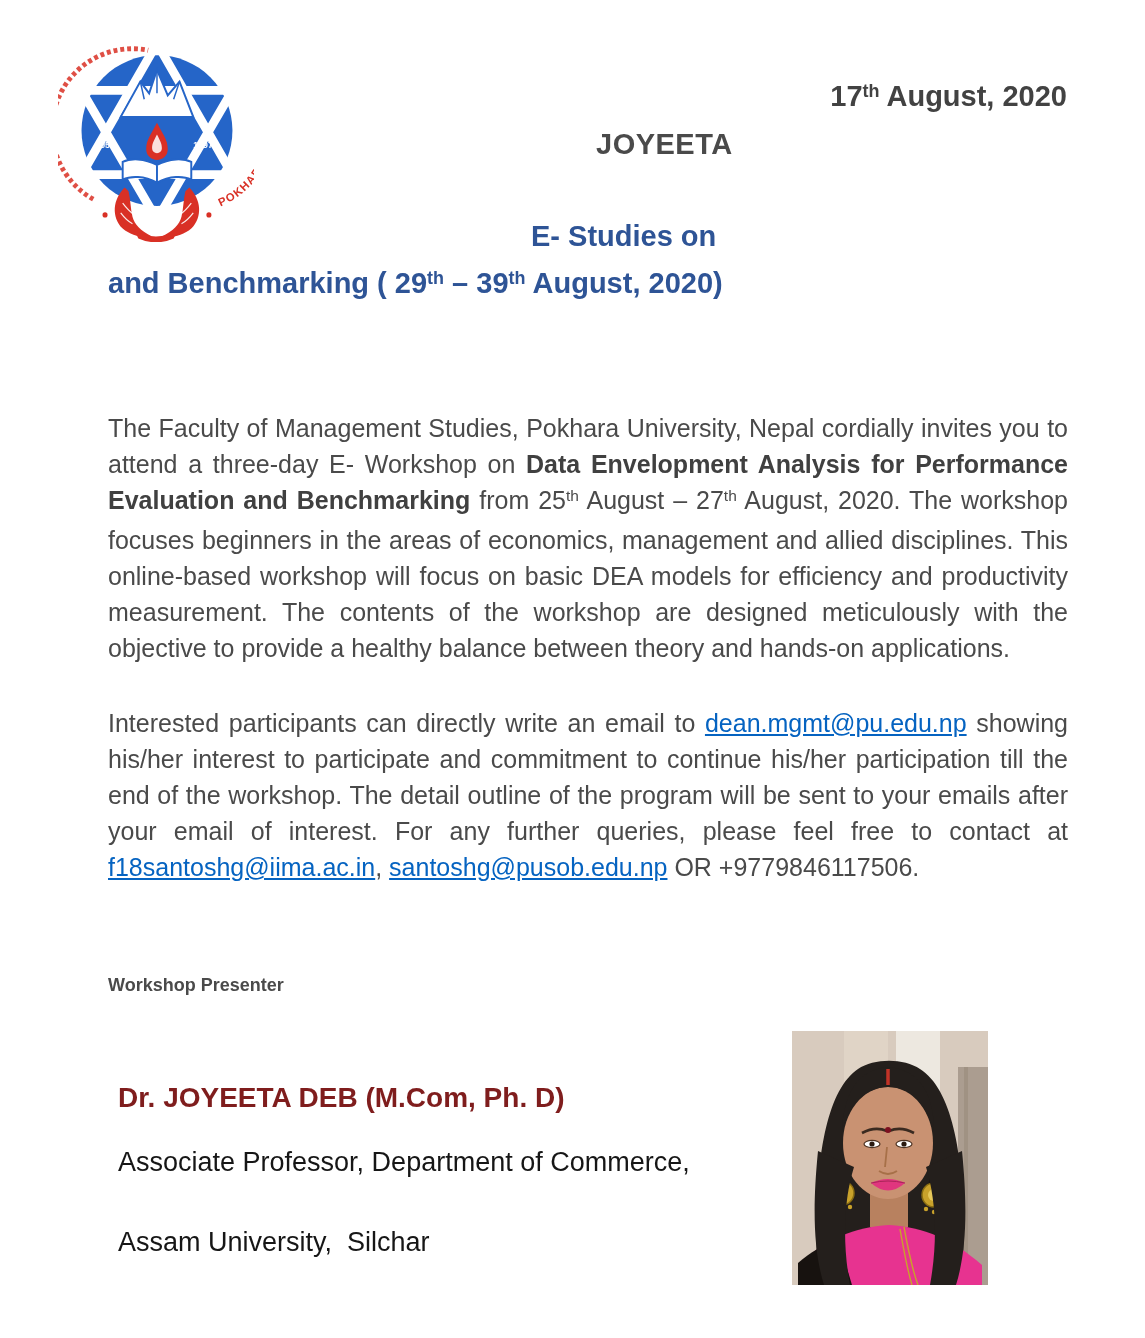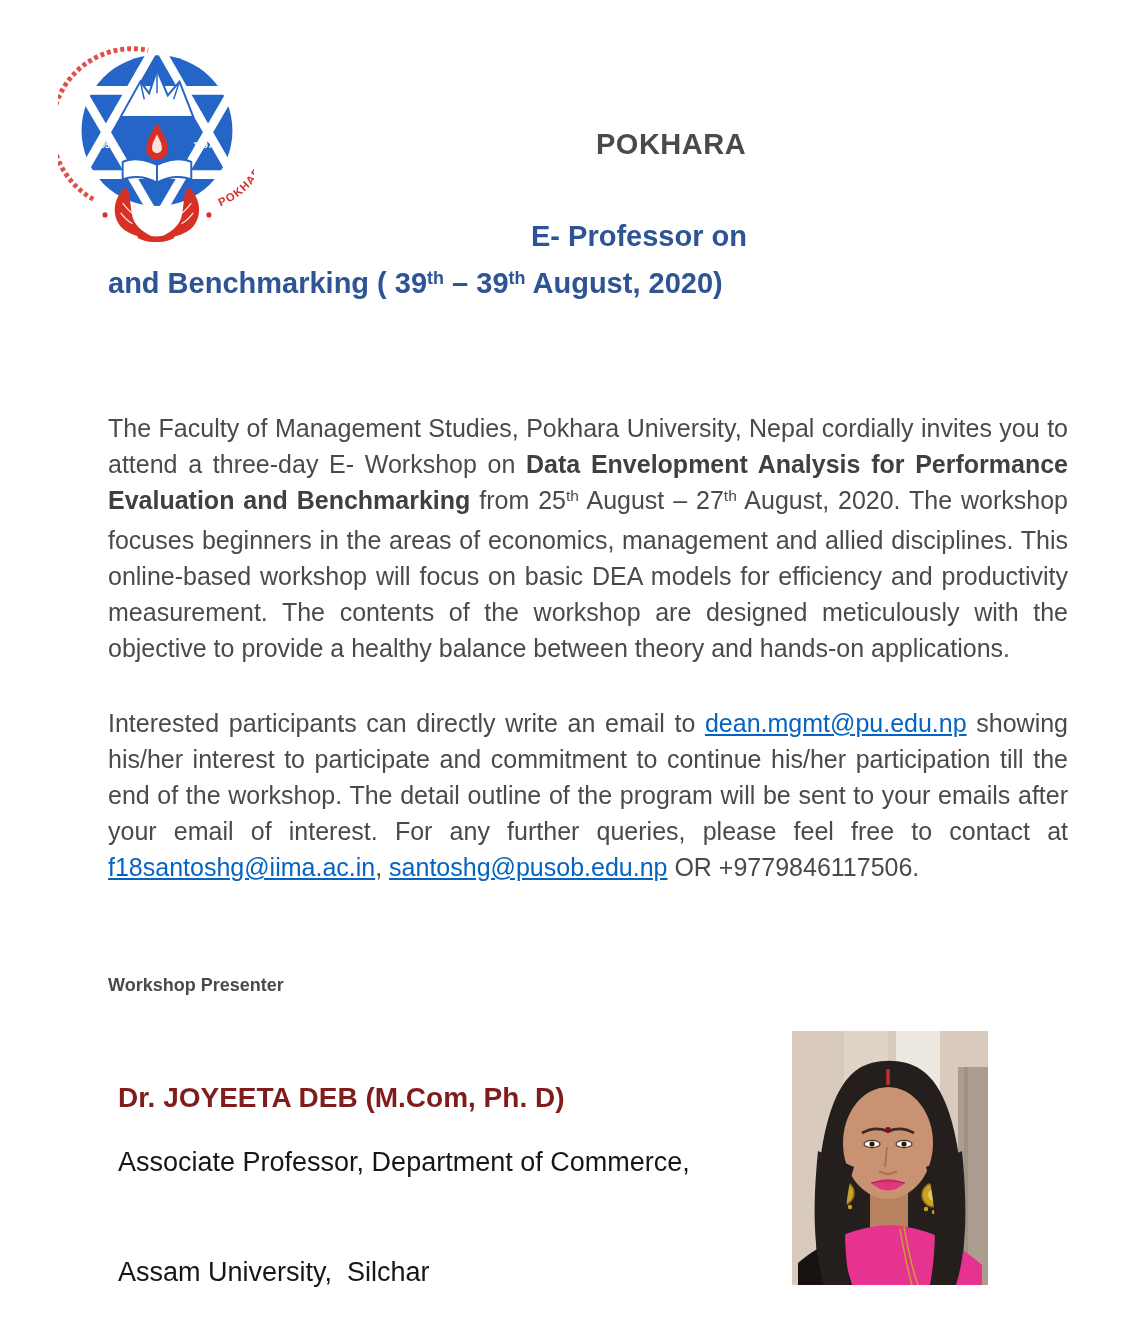--- a/index.html
+++ b/index.html
@@ -47,21 +47,21 @@
   .presenter-name{
     left:118px;top:1082px;
     font-size:28px;font-weight:bold;color:#7f1d1d;
   }
   .presenter-role{
     left:118px;top:1147px;
     font-size:27px;color:#161616;
   }
   .presenter-univ{
     left:118px;top:1227px;
-    font-size:27px;color:#161616;white-space:pre-wrap;margin-top:30px;
+    font-size:27px;color:#161616;white-space:pre-wrap;
   }
   .logo-box{left:58px;top:30px;width:196px;height:212px;}
   .photo-box{left:792px;top:1031px;width:196px;height:254px;}
   svg{display:block;}
 </style>
 </head>
 <body>
 
 <div class="page">
 
@@ -104,26 +104,27 @@
     </defs>
     <text font-size="11.5" font-weight="bold" letter-spacing="1.2" fill="#d93025">
       <textPath href="#arcR" startOffset="2">POKHARA UNIVERSITY</textPath>
     </text>
 
     <path d="M 36,172 A 82,82 0 0 1 92,20" stroke="#d93025" stroke-width="5" fill="none" stroke-dasharray="4 3" opacity="0.85"></path>
     <circle cx="48" cy="188" r="2.6" fill="#d93025"></circle>
     <circle cx="154" cy="188" r="2.6" fill="#d93025"></circle>
   </svg>
 
+  <div class="abs date-line"><span>17</span><sup class="s">th</sup><span> August, 2020</span></div>
 
-  <div class="abs notice">POKHARA</div>
+  <div class="abs notice">JOYEETA</div>
 
-  <div class="abs title-line1">E- Professor on</div>
+  <div class="abs title-line1">E- Studies on</div>
   <div class="abs title-rest">
-    <div><span>and Benchmarking ( 39</span><sup class="s">th</sup><span> – 39</span><sup class="s">th</sup><span> August, 2020)</span></div>
+    <div><span>and Benchmarking ( 29</span><sup class="s">th</sup><span> – 39</span><sup class="s">th</sup><span> August, 2020)</span></div>
   </div>
 
   <div class="abs body-par par-1"><span>The Faculty of Management Studies, Pokhara University, Nepal cordially invites you to attend a three-day E- Workshop on </span><b>Data Envelopment Analysis for Performance Evaluation and Benchmarking</b><span> from 25</span><sup class="s">th</sup><span> August – 27</span><sup class="s">th</sup><span> August, 2020. The workshop focuses beginners in the areas of economics, management and allied disciplines. This online-based workshop will focus on basic DEA models for efficiency and productivity measurement. The contents of the workshop are designed meticulously with the objective to provide a healthy balance between theory and hands-on applications.</span></div>
 
   <div class="abs body-par par-2"><span>Interested participants can directly write an email to </span><a class="doc-link">dean.mgmt@pu.edu.np</a><span> showing his/her interest to participate and commitment to continue his/her participation till the end of the workshop. The detail outline of the program will be sent to your emails after your email of interest. For any further queries, please feel free to contact at </span><a class="doc-link">f18santoshg@iima.ac.in</a><span>, </span><a class="doc-link">santoshg@pusob.edu.np</a><span> OR +9779846117506.</span></div>
 
   <div class="abs presenter-heading">Workshop Presenter</div>
   <div class="abs presenter-name">Dr. JOYEETA DEB (M.Com, Ph. D)</div>
   <div class="abs presenter-role">Associate Professor, Department of Commerce,</div>
   <div class="abs presenter-univ">Assam University,  Silchar</div>

